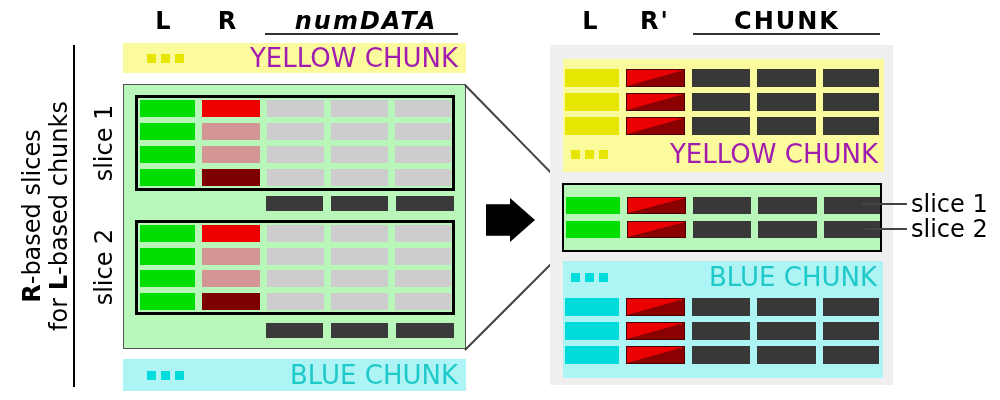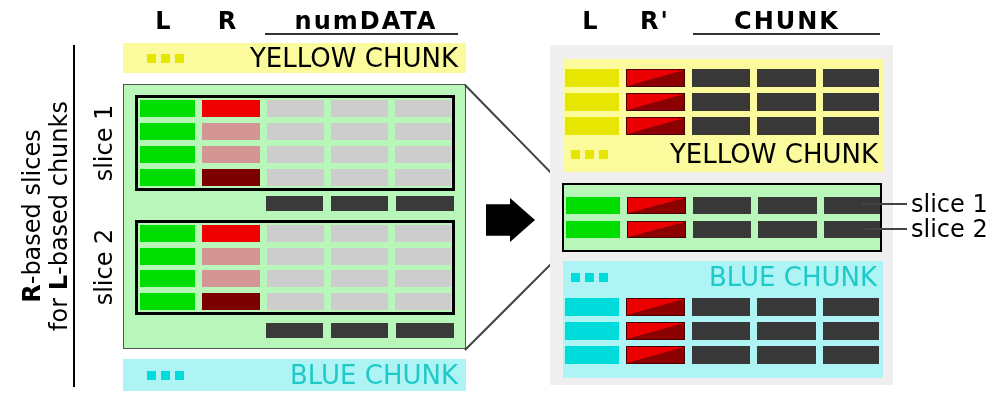--- a/index.html
+++ b/index.html
@@ -23,21 +23,21 @@
   .hdr{position:absolute;top:7px;transform:translateX(-50%);font-weight:bold;
        font-size:24px;letter-spacing:2px;white-space:nowrap;}
   .hdr-underline{position:absolute;height:2px;background:#333;top:33px;}
 
   
   .chunkbar{position:absolute;display:flex;align-items:center;justify-content:space-between;
             padding:0 8px 0 24px;box-sizing:border-box;}
   .chunkbar.yellow{background:#fbfb9e;}
   .chunkbar.blue{background:#aef4f4;}
   .chunk-label{font-size:26px;white-space:nowrap;}
-  .chunk-label.yellow-text{color:#000000;}
+  .chunk-label.yellow-text{color:#a21caf;}
   .chunk-label.blue-text{color:#1fc9c9;}
 
   .dots{display:flex;gap:5px;align-items:center;}
   .dots i{display:block;width:9px;height:9px;background:currentColor;}
   .dots.yellow-dots{color:#e6e600;}
   .dots.blue-dots{color:#00dcdc;}
 
   
   .lpanel{position:absolute;left:123px;top:84px;width:343px;height:265px;
           background:#b9f6b9;border:1px solid #555;box-sizing:border-box;}
@@ -92,21 +92,21 @@
   <div class="rot-wrap" style="left:46px;top:216px;">
     <div class="rot-inner axis-text">
       <div><span class="b">R</span><span>-based slices</span></div>
       <div><span>for </span><span class="b">L</span><span>-based chunks</span></div>
     </div>
   </div>
   <div class="axis-line"></div>
 
   <div class="hdr" style="left:164px;">L</div>
   <div class="hdr" style="left:228px;">R</div>
-  <div class="hdr" style="left:366px;">numDATA</div>
+  <div class="hdr" style="left:366px;font-style:italic;">numDATA</div>
   <div class="hdr-underline" style="left:265px;width:193px;"></div>
 
   <div class="hdr" style="left:591px;">L</div>
   <div class="hdr" style="left:655px;">R'</div>
   <div class="hdr" style="left:787px;">CHUNK</div>
   <div class="hdr-underline" style="left:693px;width:187px;"></div>
 
   <div class="chunkbar yellow" style="left:123px;top:43px;width:343px;height:30px;">
     <span class="dots yellow-dots">
         <i></i>

